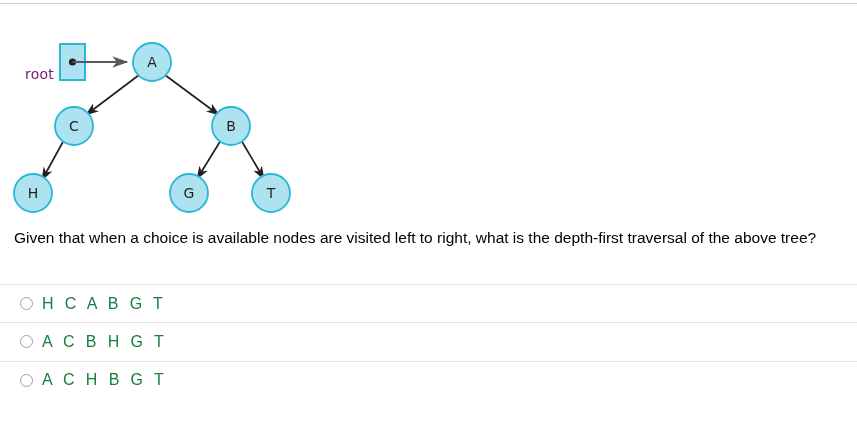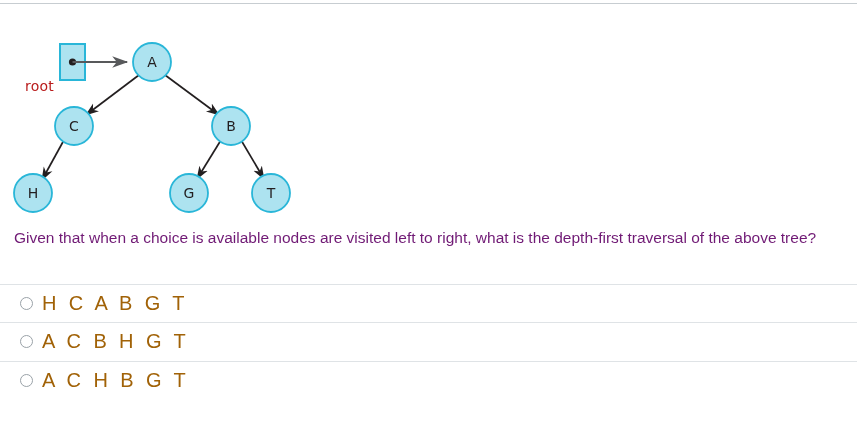--- a/index.html
+++ b/index.html
@@ -30,34 +30,33 @@
     top: 14px;
     width: 340px;
     height: 210px;
   }
   .figure svg { display: block; }
   .root-label {
     position: absolute;
     left: 25px;
     top: 52px;
     font-size: 14px;
-    color: #b91c1c;
+    color: #701a75;
     font-family: "DejaVu Sans", sans-serif;
     letter-spacing: .2px;
-    margin-top: 12px;
   }
   
   .question {
     position: absolute;
     left: 14px;
     top: 228px;
     width: 835px;
     font-size: 15.5px;
     line-height: 20px;
-    color: #701a75;
+    color: #000000;
     white-space: nowrap;
   }
   
   .answers {
     position: absolute;
     left: 0;
     top: 284px;
     width: 857px;
   }
   .answer-row {
@@ -72,23 +71,23 @@
   .radio {
     width: 11px;
     height: 11px;
     border: 1px solid #9aa2a8;
     border-radius: 50%;
     background: #fff;
     flex: 0 0 auto;
     margin-right: 9px;
   }
   .answer-text {
-    font-size: 20px;
+    font-size: 16px;
     letter-spacing: 3.4px;
-    color: #a16207;
+    color: #15803d;
     white-space: pre;
   }
   .node-text {
     font-family: "DejaVu Sans", sans-serif;
     font-size: 14px;
     fill: #231f20;
   }
 </style>
 </head>
 <body>

